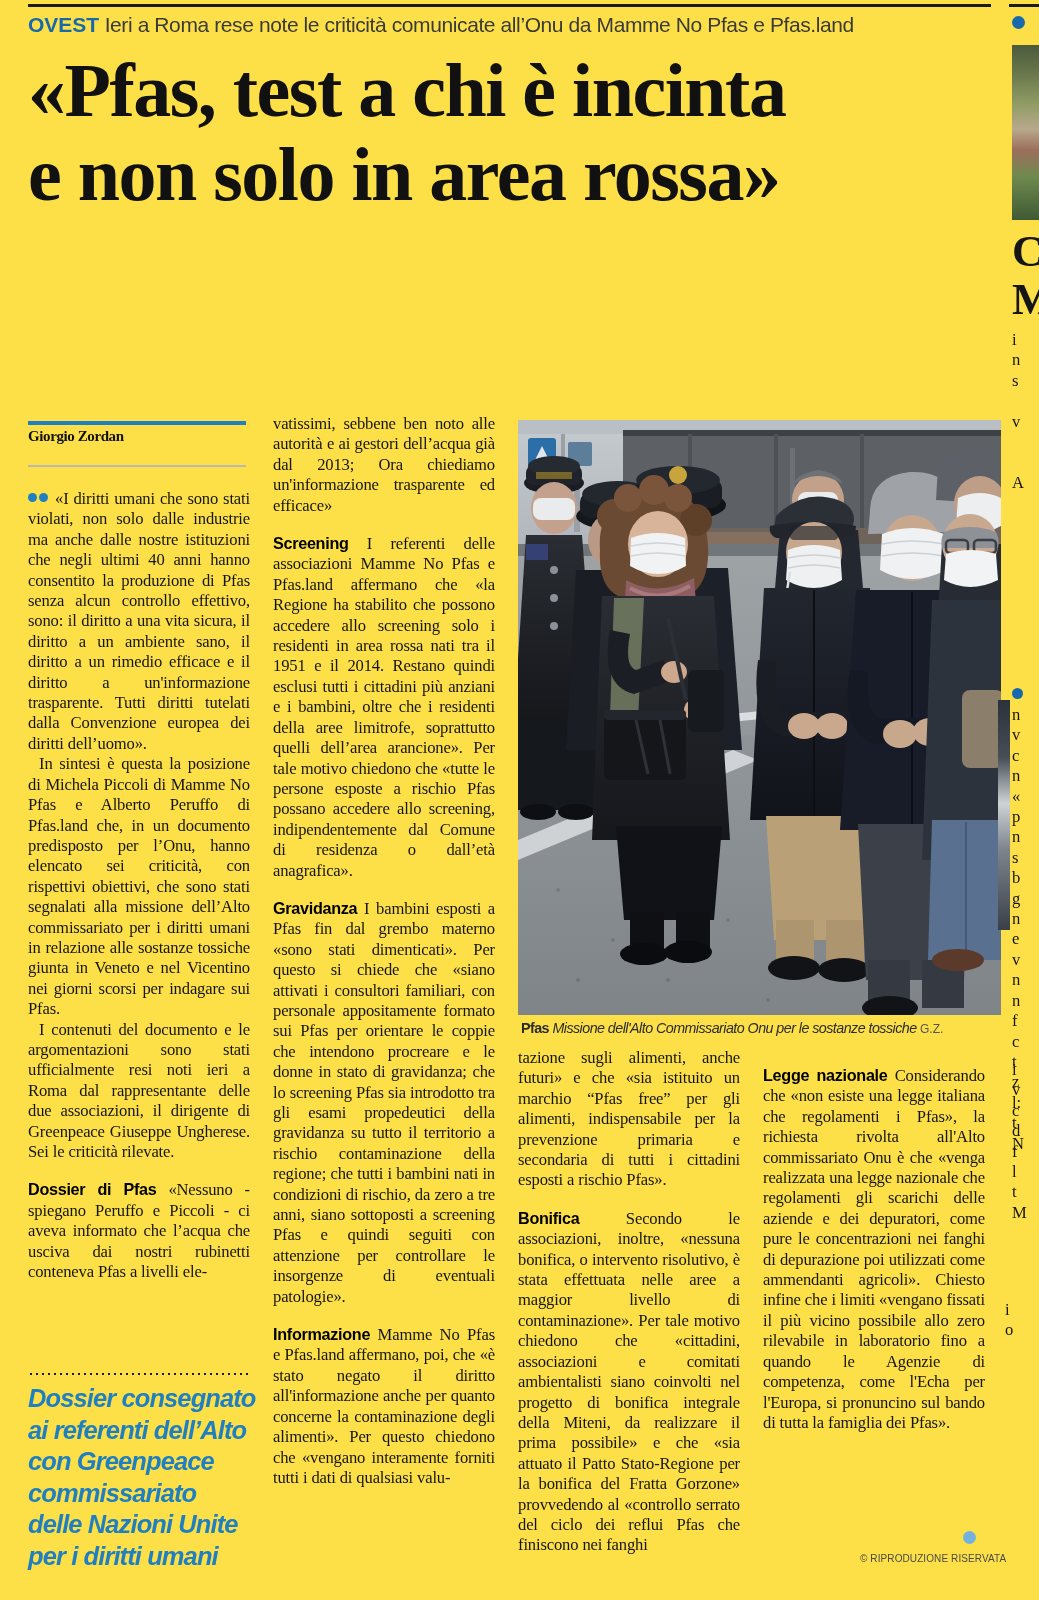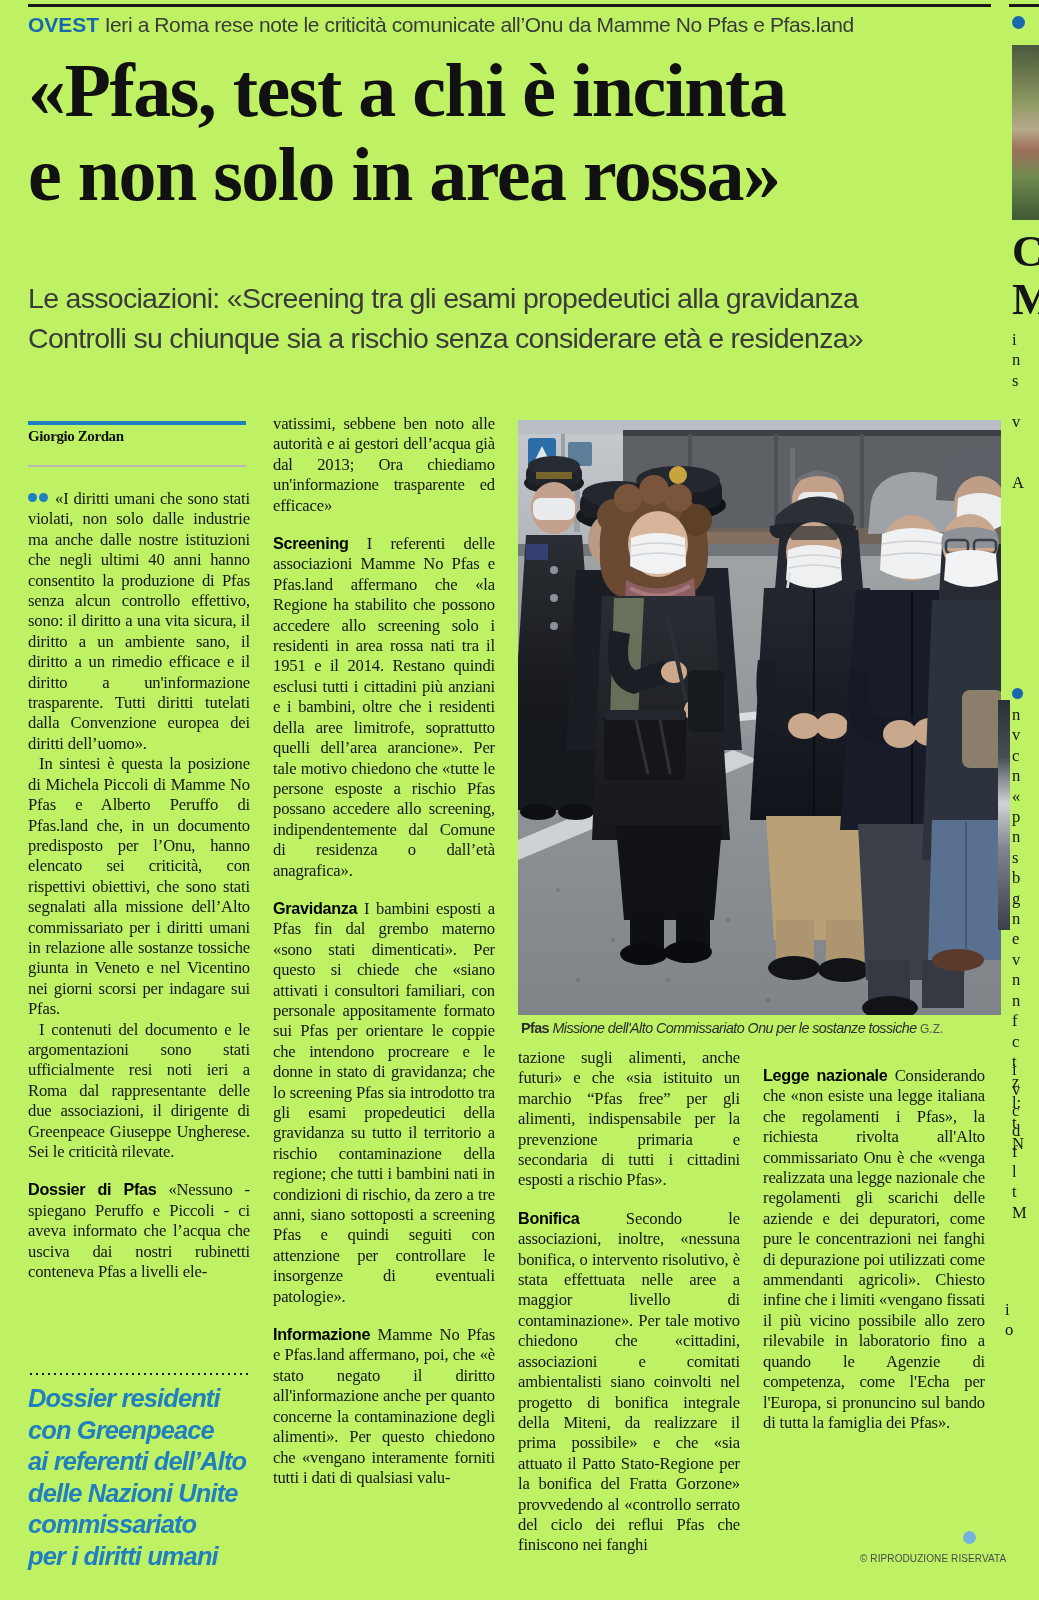--- a/index.html
+++ b/index.html
@@ -14,21 +14,21 @@
   body {
     font-family: "Liberation Serif", serif;
     color: #111111;
     position: relative;
   }
 
   .page {
     position: relative;
     width: 1039px;
     height: 1600px;
-    background: #bef264;
+    background: #fde047;
     padding: 0;
   }
 
   
   .top-rule {
     position: absolute;
     left: 28px; top: 4px;
     width: 963px; height: 3px;
     background: #1a1a1a;
   }
@@ -282,24 +282,20 @@
   <div class="top-rule"></div>
   <div class="edge-rule"></div>
 
   <div class="kicker"><span class="ovest">OVEST</span> <span>Ieri a Roma rese note le criticità comunicate all’Onu da Mamme No Pfas e Pfas.land</span></div>
 
   <h1 class="headline">
     <span class="l1">«Pfas, test a chi è incinta</span>
     <span class="l2">e non solo in area rossa»</span>
   </h1>
 
-  <div class="deck">
-    <span>Le associazioni: «Screening tra gli esami propedeutici alla gravidanza</span>
-    <span>Controlli su chiunque sia a rischio senza considerare età e residenza»</span>
-  </div>
 
   <div class="byline-rule-top"></div>
   <div class="byline">Giorgio Zordan</div>
   <div class="byline-rule-bottom"></div>
 
   <div class="col" id="col1">
     <p class="first"><span class="lead-dots"><i></i><i></i></span><span>«I diritti umani che sono stati violati, non solo dalle industrie ma anche dalle nostre istituzioni che negli ultimi 40 anni hanno consentito la produzione di Pfas senza alcun controllo effettivo, sono: il diritto a una vita sicura, il diritto a un ambiente sano, il diritto a un rimedio efficace e il diritto a un'informazione trasparente. Tutti diritti tutelati dalla Convenzione europea dei diritti dell’uomo».</span></p>
     <p><span>In sintesi è questa la posizione di Michela Piccoli di Mamme No Pfas e Alberto Peruffo di Pfas.land che, in un documento predisposto per l’Onu, hanno elencato sei criticità, con rispettivi obiettivi, che sono stati segnalati alla missione dell’Alto commissariato per i diritti umani in relazione alle sostanze tossiche giunta in Veneto e nel Vicentino nei giorni scorsi per indagare sui Pfas.</span></p>
     <p><span>I contenuti del documento e le argomentazioni sono stati ufficialmente resi noti ieri a Roma dal rappresentante delle due associazioni, il dirigente di Greenpeace Giuseppe Ungherese. Sei le criticità rilevate.</span></p>
     <p class="sec"><span class="sechead">Dossier di Pfas</span> <span>«Nessuno - spiegano Peruffo e Piccoli - ci aveva informato che l’acqua che usciva dai nostri rubinetti conteneva Pfas a livelli ele-</span></p>
@@ -316,25 +312,25 @@
     <p class="first"><span>tazione sugli alimenti, anche futuri» e che «sia istituito un marchio “Pfas free” per gli alimenti, indispensabile per la prevenzione primaria e secondaria di tutti i cittadini esposti a rischio Pfas».</span></p>
     <p class="sec"><span class="sechead">Bonifica</span> <span>Secondo le associazioni, inoltre, «nessuna bonifica, o intervento risolutivo, è stata effettuata nelle aree a maggior livello di contaminazione». Per tale motivo chiedono che «cittadini, associazioni e comitati ambientalisti siano coinvolti nel progetto di bonifica integrale della Miteni, da realizzare il prima possibile» e che «sia attuato il Patto Stato-Regione per la bonifica del Fratta Gorzone» provvedendo al «controllo serrato del ciclo dei reflui Pfas che finiscono nei fanghi</span></p>
   </div>
 
   <div class="col" id="col4">
     <p class="sec"><span class="sechead">Legge nazionale</span> <span>Considerando che «non esiste una legge italiana che regolamenti i Pfas», la richiesta rivolta all'Alto commissariato Onu è che «venga realizzata una legge nazionale che regolamenti gli scarichi delle aziende e dei depuratori, come pure le concentrazioni nei fanghi di depurazione poi utilizzati come ammendanti agricoli». Chiesto infine che i limiti «vengano fissati il più vicino possibile allo zero rilevabile in laboratorio fino a quando le Agenzie di competenza, come l'Echa per l'Europa, si pronuncino sul bando di tutta la famiglia dei Pfas».</span></p>
   </div>
 
   <div class="pull-sep"></div>
   <div class="pullquote">
-    <span>Dossier residenti</span>
+    <span>Dossier consegnato</span>
+    <span>ai referenti dell’Alto</span>
     <span>con Greenpeace</span>
-    <span>ai referenti dell’Alto</span>
+    <span>commissariato</span>
     <span>delle Nazioni Unite</span>
-    <span>commissariato</span>
     <span>per i diritti umani</span>
   </div>
 
   <div class="photo">
     <svg width="483" height="595" viewBox="0 0 483 595" xmlns="http://www.w3.org/2000/svg">
       <defs>
         <linearGradient id="sky" x1="0" y1="0" x2="0" y2="1">
           <stop offset="0" stop-color="#c6cbd0"></stop>
             <stop offset="1" stop-color="#aeb4b9"></stop>
         </linearGradient>

